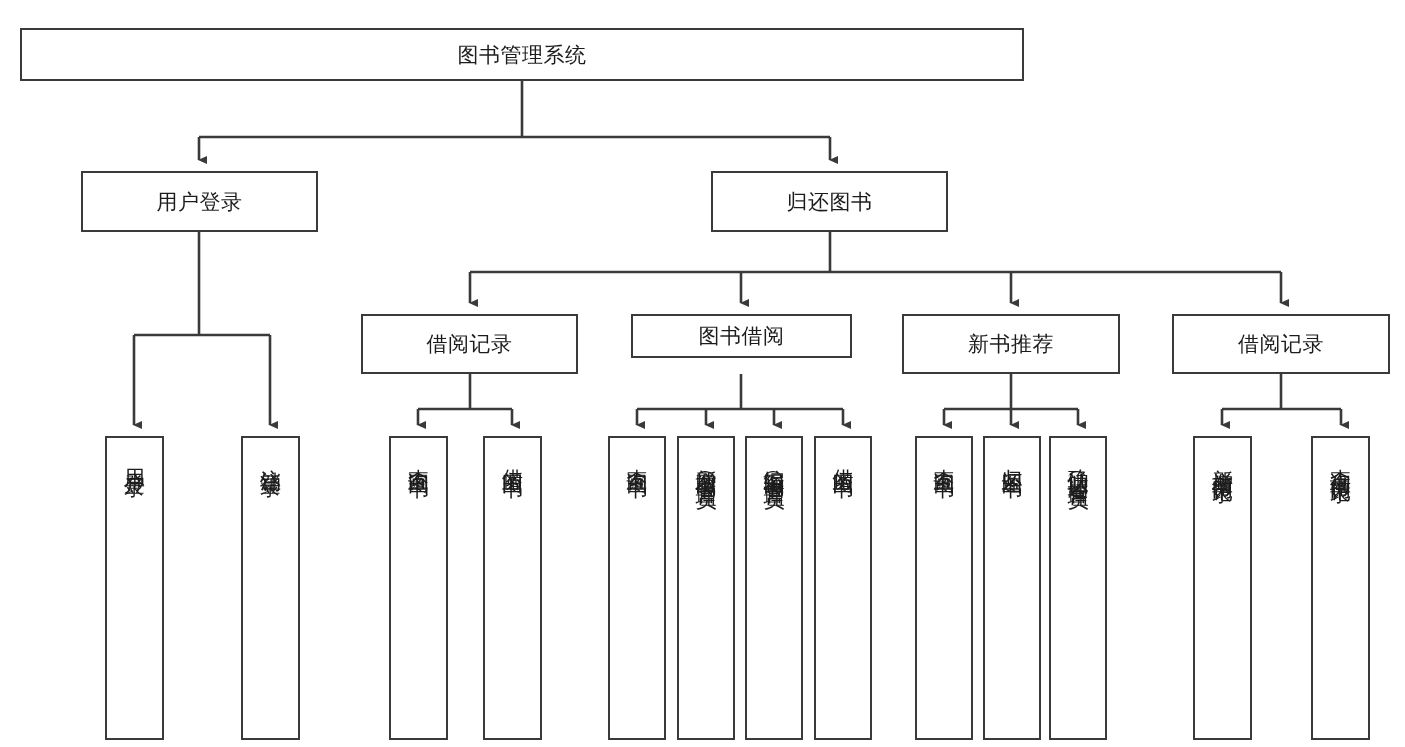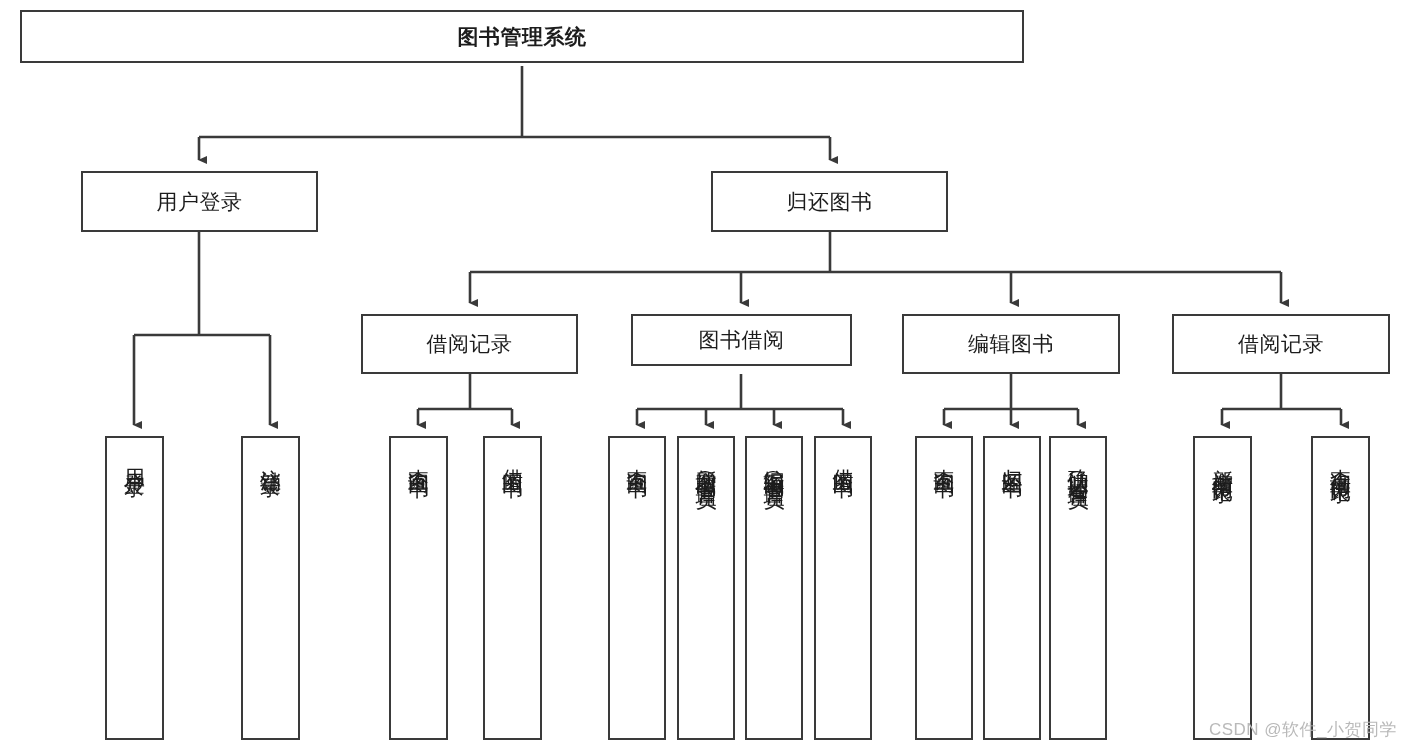--- a/index.html
+++ b/index.html
@@ -118,39 +118,39 @@
       <path d="M1011,409 L1011,425" marker-end="url(#arrowhead)"></path>
       <path d="M1078,409 L1078,425" marker-end="url(#arrowhead)"></path>
 
       <path d="M1281,374 L1281,409"></path>
       <path d="M1222,409 L1341,409"></path>
       <path d="M1222,409 L1222,425" marker-end="url(#arrowhead)"></path>
       <path d="M1341,409 L1341,425" marker-end="url(#arrowhead)"></path>
     </g>
   </svg>
 
-  <div class="node-box" style="left:20px; top:10px; width:1004px; height:53px;font-weight:bold;">
+  <div class="node-box" style="left:20px; top:28px; width:1004px; height:53px;">
     <span class="node-label-h">图书管理系统</span>
   </div>
 
   <div class="node-box" style="left:81px; top:171px; width:237px; height:61px;">
     <span class="node-label-h">用户登录</span>
   </div>
   <div class="node-box" style="left:711px; top:171px; width:237px; height:61px;">
     <span class="node-label-h">归还图书</span>
   </div>
 
   <div class="node-box" style="left:361px; top:314px; width:217px; height:60px;">
     <span class="node-label-h">借阅记录</span>
   </div>
-  <div class="node-box" style="left:631px; top:314px; width:221px; height:52px;">
+  <div class="node-box" style="left:631px; top:314px; width:221px; height:44px;">
     <span class="node-label-h">图书借阅</span>
   </div>
   <div class="node-box" style="left:902px; top:314px; width:218px; height:60px;">
-    <span class="node-label-h">编辑图书</span>
+    <span class="node-label-h">新书推荐</span>
   </div>
   <div class="node-box" style="left:1172px; top:314px; width:218px; height:60px;">
     <span class="node-label-h">借阅记录</span>
   </div>
 
   <div class="node-box vertical" style="left:105px; top:436px; width:59px; height:304px;">
     <span class="node-label-v">用户登录</span>
   </div>
   <div class="node-box vertical" style="left:241px; top:436px; width:59px; height:304px;">
     <span class="node-label-v">注销登录</span>
@@ -186,15 +186,14 @@
     <span class="node-label-v">确认归还（管理员）</span>
   </div>
 
   <div class="node-box vertical" style="left:1193px; top:436px; width:59px; height:304px;">
     <span class="node-label-v">新增借阅记录</span>
   </div>
   <div class="node-box vertical" style="left:1311px; top:436px; width:59px; height:304px;">
     <span class="node-label-v">查询借阅记录</span>
   </div>
 
-  <div class="watermark">CSDN @软件_小贺同学</div>
 
 </div>
 
 </body></html>

